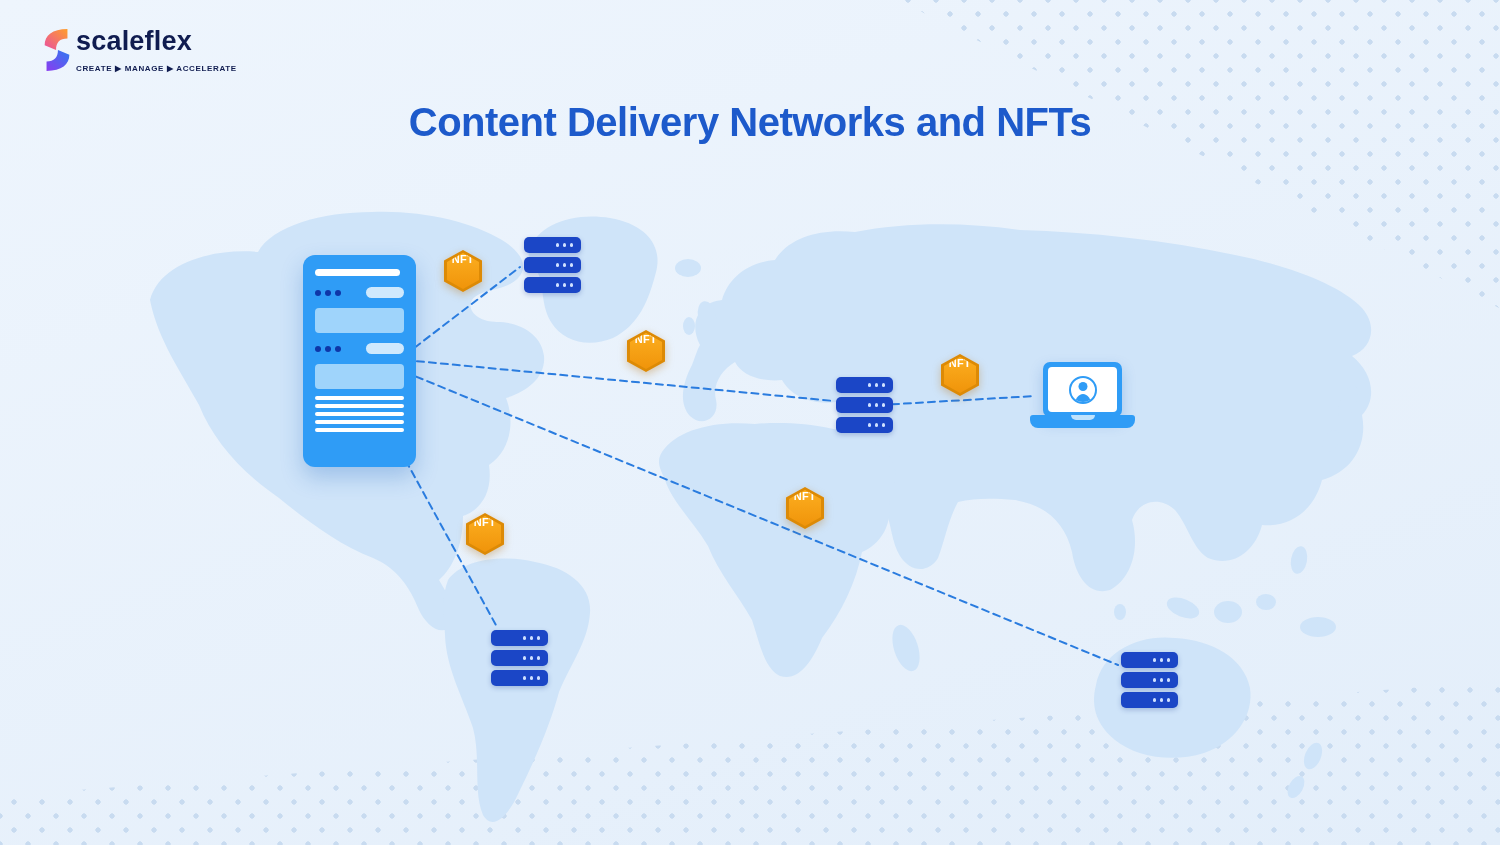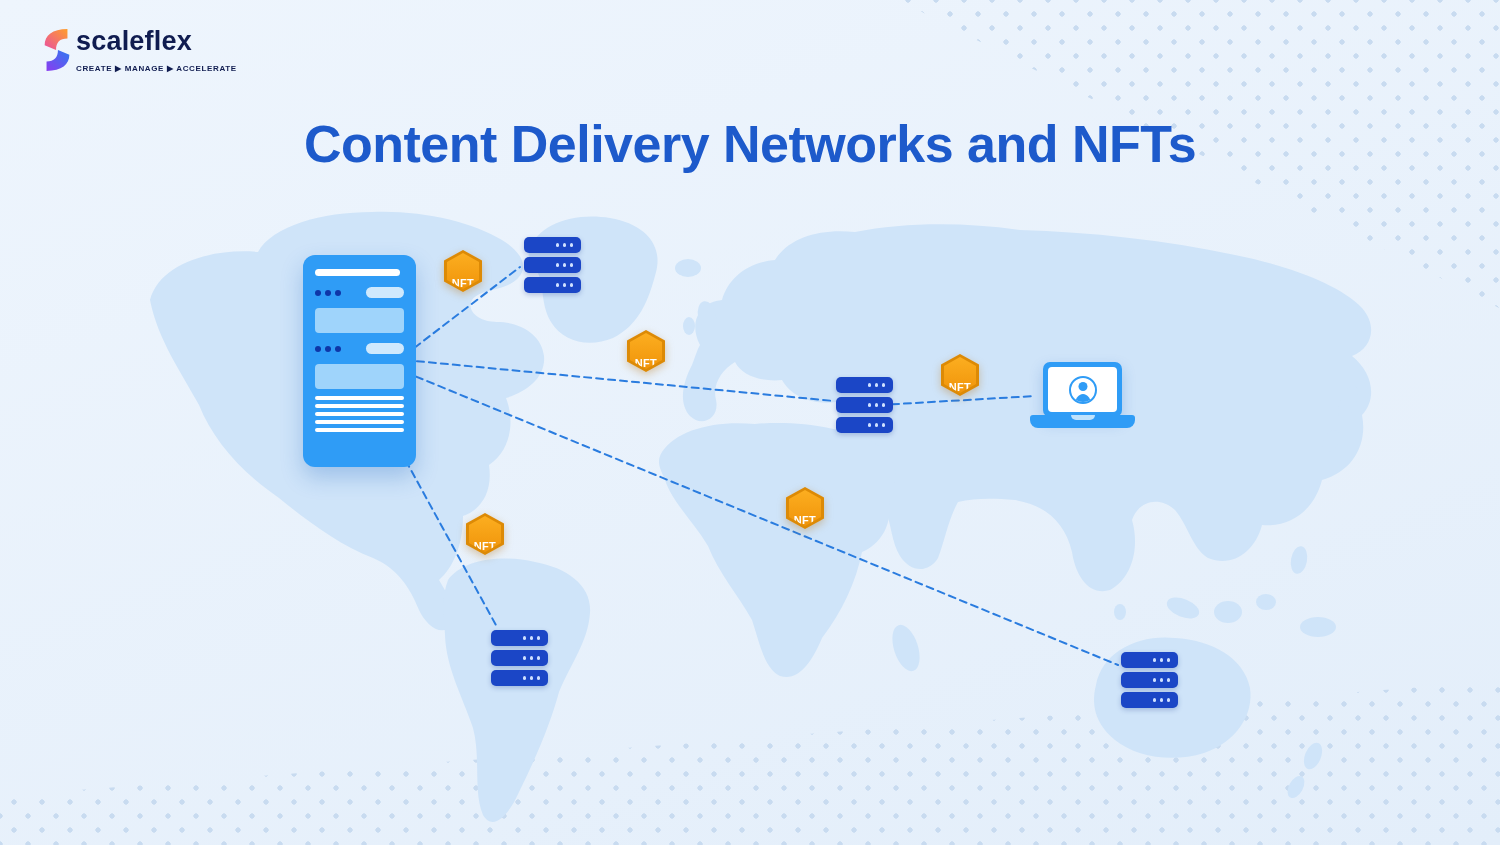--- a/index.html
+++ b/index.html
@@ -19,21 +19,21 @@
   .links{z-index:2;}
   .links path{stroke:#2a7cdf;stroke-width:2;stroke-dasharray:7 5;fill:none;stroke-linecap:round;}
 
   
   .logo{position:absolute;left:38px;top:26px;display:flex;align-items:center;gap:0;z-index:6;}
   .logo-text{display:flex;flex-direction:column;}
   .brand{font-size:27px;font-weight:bold;color:#101c50;line-height:1;letter-spacing:.2px;}
   .tagline{font-size:8px;font-weight:bold;color:#101c50;letter-spacing:.64px;margin-top:9px;}
 
   
-  .title{position:absolute;left:0;top:114px;width:100%;text-align:center;font-size:52px;font-weight:bold;color:#1d5acb;letter-spacing:-.5px;z-index:6;margin:0;}
+  .title{position:absolute;left:0;top:100px;width:100%;text-align:center;font-size:40px;font-weight:bold;color:#1d5acb;letter-spacing:-.5px;z-index:6;margin:0;}
 
   
   .origin-server{position:absolute;left:303px;top:255px;width:113px;height:212px;background:#2f9cf6;border-radius:12px;z-index:4;
     box-shadow:0 10px 22px rgba(30,100,190,.28);padding:14px 12px 0 12px;}
   .os-topbar{width:85px;height:7px;background:#fff;border-radius:4px;margin-bottom:8px;}
   .os-row{height:17px;display:flex;align-items:center;gap:4px;margin-bottom:7px;}
   .os-dot{width:6px;height:6px;border-radius:50%;background:#0e36a8;}
   .os-pill{margin-left:auto;width:38px;height:11px;background:#cfe9fd;border-radius:6px;}
   .os-band{width:89px;height:25px;background:#9fd4fb;border-radius:4px;margin-bottom:7px;}
   .os-line{width:89px;height:4px;background:#fff;border-radius:2px;margin-bottom:4px;}
@@ -53,21 +53,21 @@
   .avatar-head{position:absolute;top:4px;left:50%;transform:translateX(-50%);width:9px;height:9px;background:#2f9cf6;border-radius:50%;}
   .avatar-body{position:absolute;top:16px;left:50%;transform:translateX(-50%);width:17px;height:12px;background:#2f9cf6;
     border-radius:50% 50% 0 0 / 100% 100% 0 0;}
   .laptop-base{position:absolute;left:0;top:53px;width:105px;height:13px;background:#2f9cf6;border-radius:3px 3px 8px 8px;}
   .laptop-notch{position:absolute;left:50%;transform:translateX(-50%);top:0;width:24px;height:5px;background:#bfe2fc;border-radius:0 0 5px 5px;}
 
   
   .nft-badge{position:absolute;width:38px;height:42px;z-index:5;filter:drop-shadow(0 3px 4px rgba(180,110,10,.35));}
   .hex{clip-path:polygon(50% 0,100% 25%,100% 75%,50% 100%,0 75%,0 25%);}
   .hex-outer{position:absolute;inset:0;background:#dd8a05;}
-  .hex-inner{position:absolute;inset:3px;background:linear-gradient(180deg,#fcae20,#f0940a);display:flex;align-items:flex-end;justify-content:center;}
+  .hex-inner{position:absolute;inset:3px;background:linear-gradient(180deg,#fcae20,#f0940a);display:flex;align-items:flex-start;justify-content:center;}
   .hex-inner span{color:#fff;font-weight:bold;font-size:11px;letter-spacing:.3px;}
 </style>
 </head>
 <body>
 
 <div class="canvas">
 
   <div class="dots dots-tr"></div>
   <div class="dots dots-bottom"></div>
 

